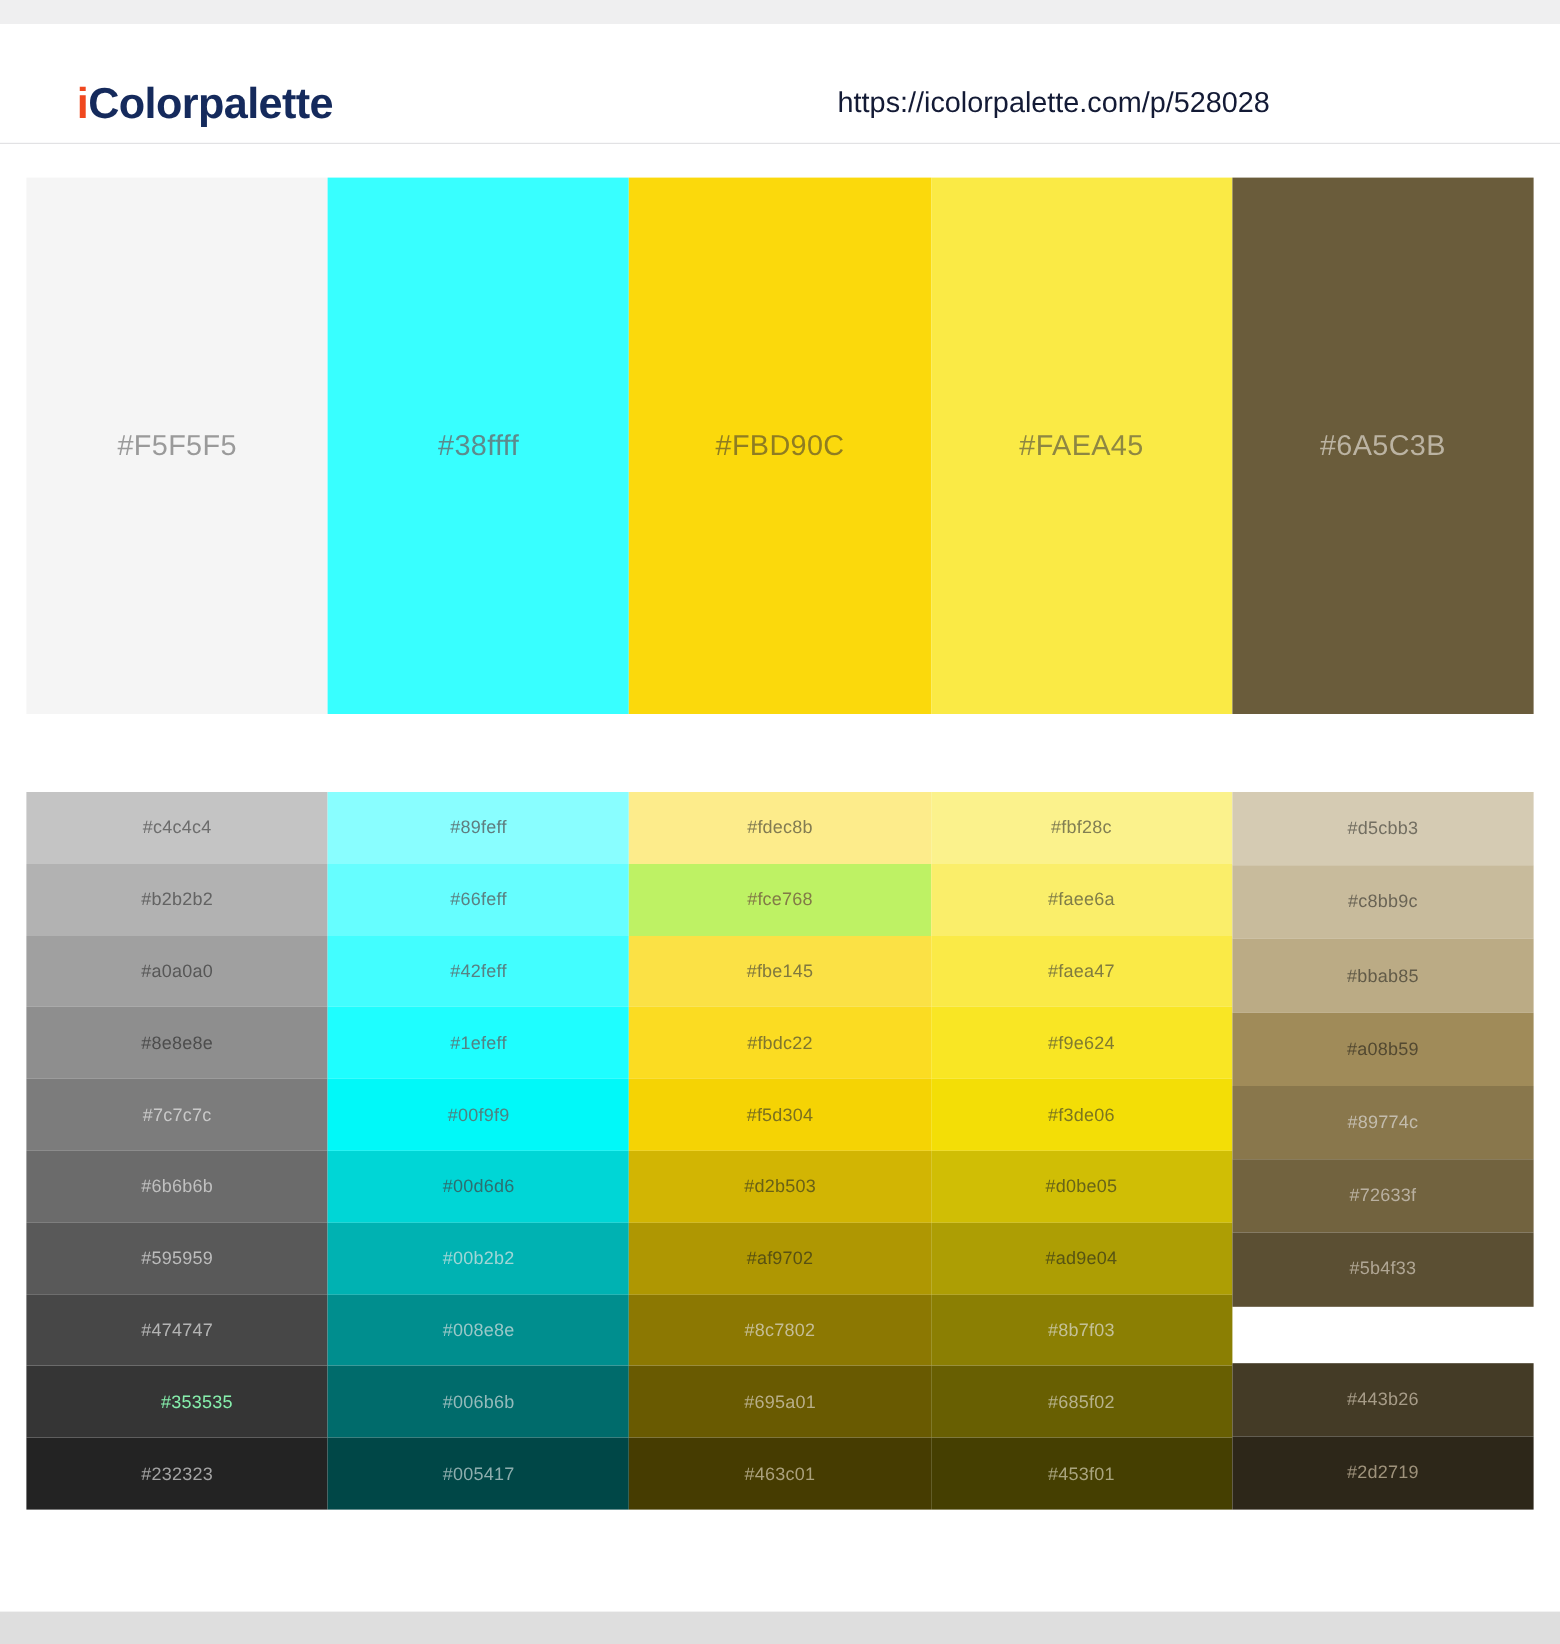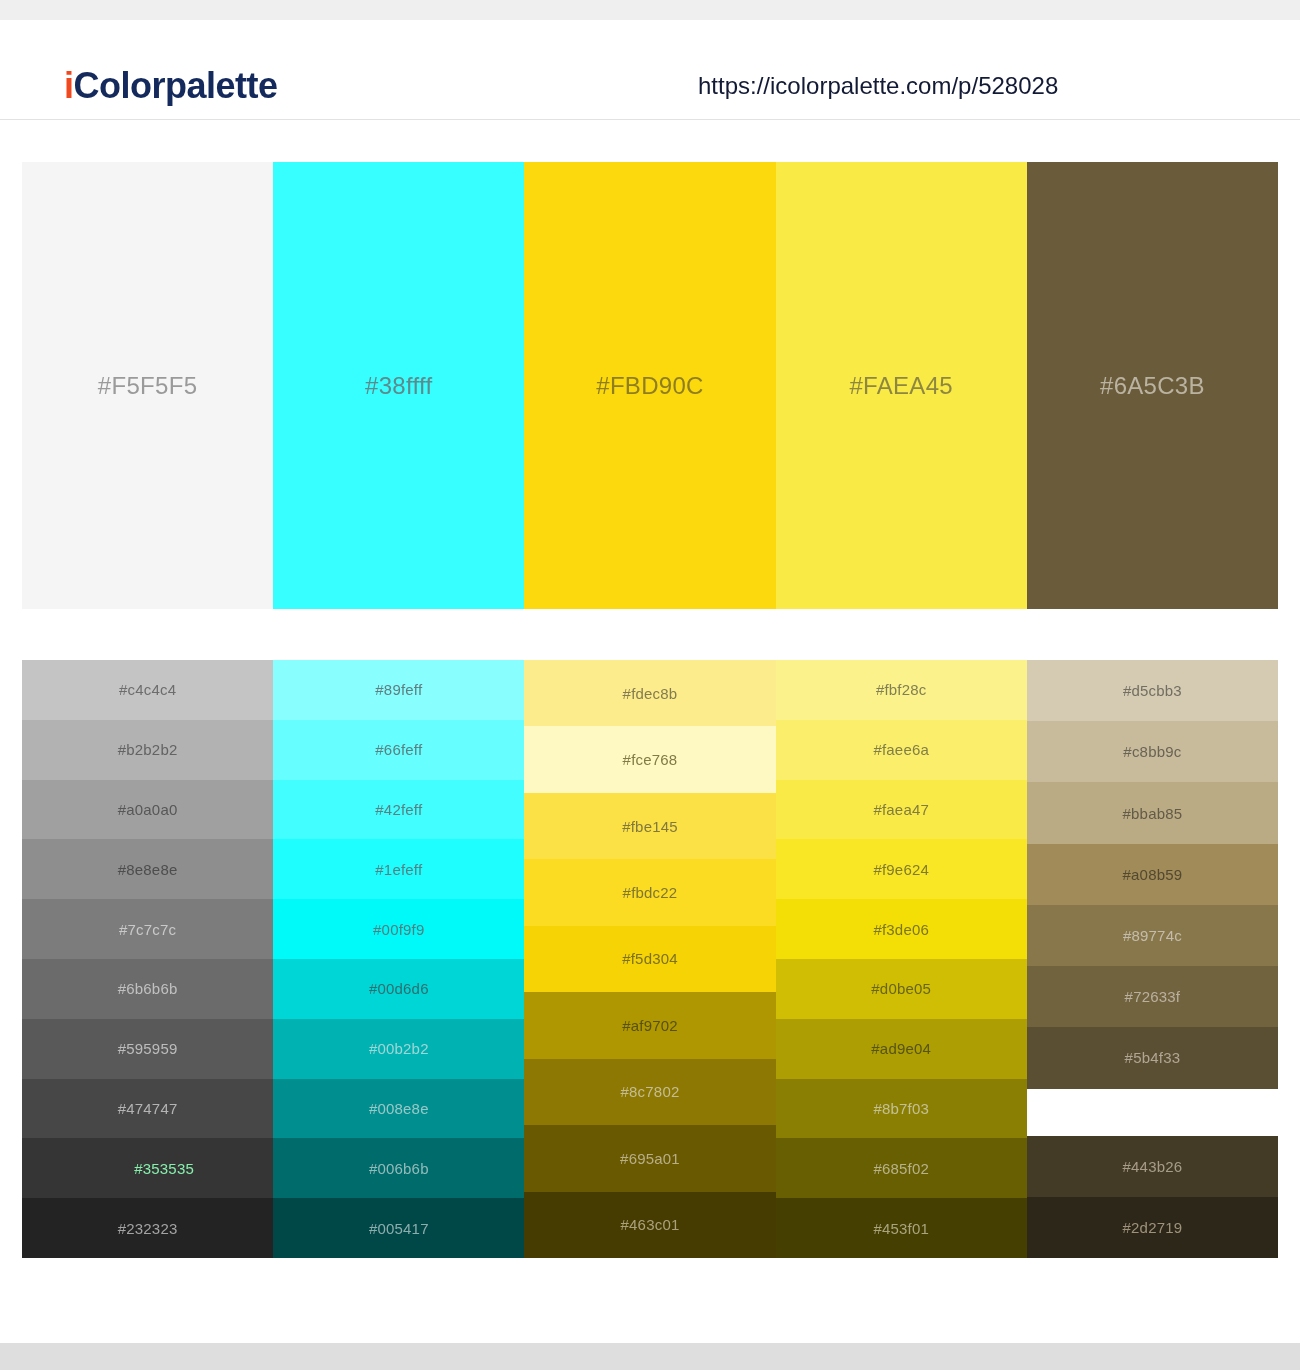--- a/index.html
+++ b/index.html
@@ -59,21 +59,21 @@
     font-size: 24px;
     color: #131a35;
     white-space: nowrap;
     line-height: 1;
   }
 
   
   .main-swatches {
     position: absolute;
     left: 22px;
-    top: 162px;
+    top: 148px;
     width: 1256px;
     height: 447px;
     display: flex;
   }
   .main-swatch {
     flex: 1 1 0;
     position: relative;
     display: flex;
     align-items: center;
     justify-content: center;
@@ -213,32 +213,35 @@
           <span class="hexlabel" style="color: rgb(148, 186, 186);">#006b6b</span>
         </div>
         <div class="shade-cell" style="background: rgb(0, 71, 71);">
           <span class="hexlabel" style="color: rgb(141, 173, 173);">#005417</span>
         </div>
       </div>
       <div class="shade-col">
         <div class="shade-cell" style="background: rgb(253, 236, 139);">
           <span class="hexlabel" style="color: rgb(131, 124, 82);">#fdec8b</span>
         </div>
-        <div class="shade-cell" style="background: #fef9c3;">
+        <div class="shade-cell" style="background: #bef264;">
           <span class="hexlabel" style="color: rgb(130, 122, 71);">#fce768</span>
         </div>
         <div class="shade-cell" style="background: rgb(251, 225, 69);">
           <span class="hexlabel" style="color: rgb(129, 120, 62);">#fbe145</span>
         </div>
         <div class="shade-cell" style="background: rgb(251, 220, 34);">
           <span class="hexlabel" style="color: rgb(128, 118, 47);">#fbdc22</span>
         </div>
         <div class="shade-cell" style="background: rgb(245, 211, 4);">
           <span class="hexlabel" style="color: rgb(124, 113, 31);">#f5d304</span>
         </div>
+        <div class="shade-cell" style="background: rgb(210, 181, 3);">
+          <span class="hexlabel" style="color: rgb(106, 97, 22);">#d2b503</span>
+        </div>
         <div class="shade-cell" style="background: rgb(175, 151, 2);">
           <span class="hexlabel" style="color: rgb(88, 81, 19);">#af9702</span>
         </div>
         <div class="shade-cell" style="background: rgb(140, 120, 2);">
           <span class="hexlabel" style="color: rgb(197, 189, 149);">#8c7802</span>
         </div>
         <div class="shade-cell" style="background: rgb(105, 90, 1);">
           <span class="hexlabel" style="color: rgb(184, 174, 137);">#695a01</span>
         </div>
         <div class="shade-cell" style="background: rgb(70, 60, 1);">

